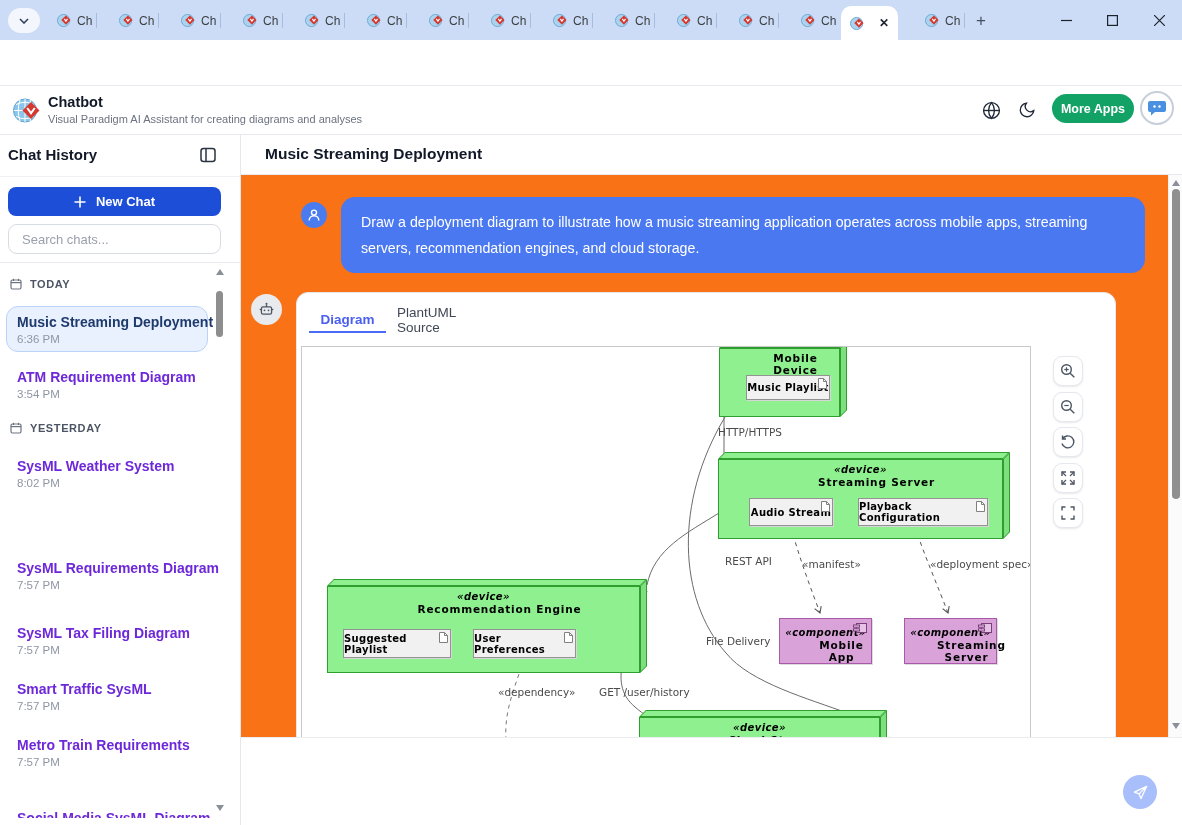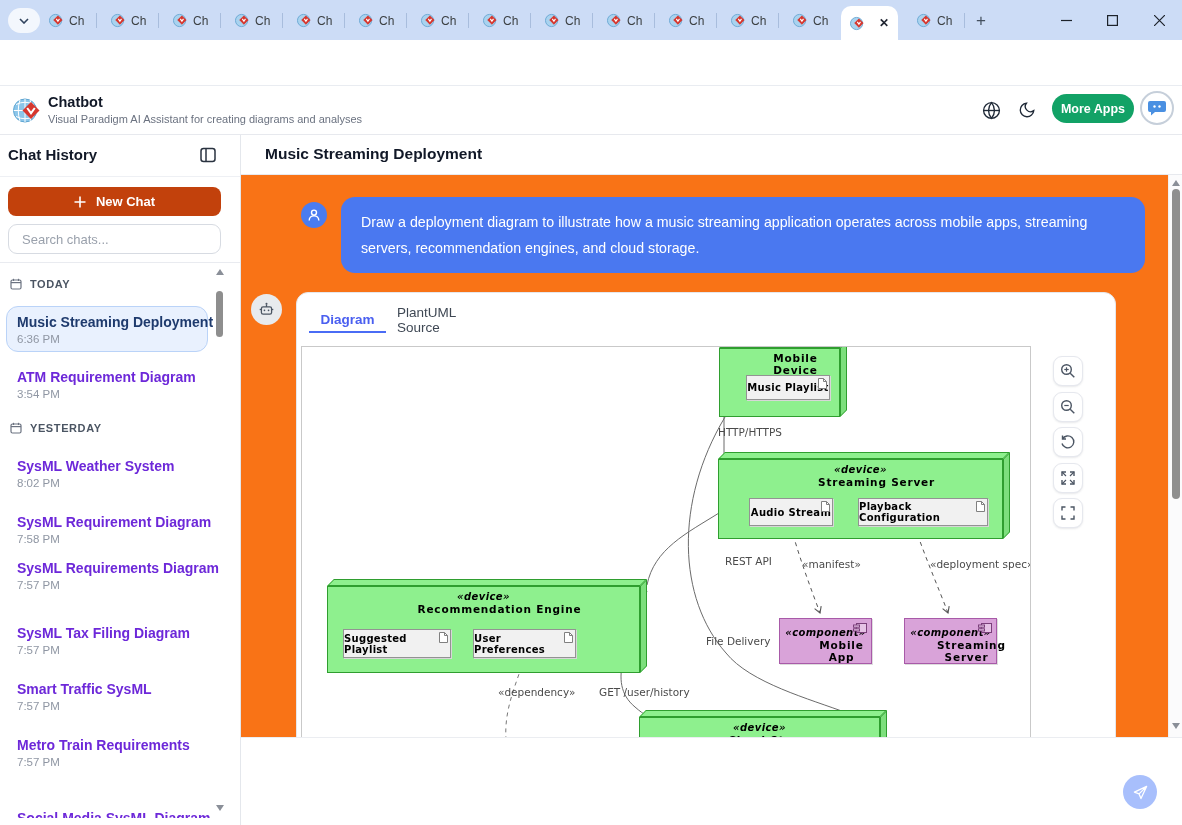--- a/index.html
+++ b/index.html
@@ -3,21 +3,21 @@
 <meta charset="utf-8">
 <style>
   * { margin:0; padding:0; box-sizing:border-box; }
   html,body { width:1182px; height:825px; overflow:hidden; }
   body { font-family:"Liberation Sans", sans-serif; background:#fff; color:#202124; }
   #page { position:relative; width:1182px; height:825px; overflow:hidden; }
 
   
   .tabstrip { position:absolute; left:0; top:0; width:1182px; height:40px; background:#ccdcf6; }
   .tab-search { position:absolute; left:8px; top:8px; width:32px; height:25px; border-radius:13px; background:#f3f7fd; display:flex; align-items:center; justify-content:center; color:#30435e; font-size:12px; }
-  .bgtab { position:absolute; top:8px; height:25px; display:flex; align-items:center; gap:5px; padding-left:9px; font-size:12px; color:#3c4043; width:61px; }
+  .bgtab { position:absolute; top:8px; height:25px; display:flex; align-items:center; gap:5px; padding-left:17px; font-size:12px; color:#3c4043; width:61px; }
   .tabsep { position:absolute; top:13px; width:1px; height:15px; background:#a8bddd; }
   .activetab { position:absolute; top:6px; height:34px; background:#fff; border-radius:10px 10px 0 0; display:flex; align-items:center; justify-content:space-between; padding:0 9px; }
   .closex { font-size:12px; color:#1f2430; font-weight:bold; }
   .newtab-btn { position:absolute; top:8px; width:26px; height:25px; display:flex; align-items:center; justify-content:center; font-size:17px; color:#44505f; }
   .winctl { position:absolute; top:0; width:46px; height:40px; display:flex; align-items:center; justify-content:center; color:#1d232b; font-size:13px; }
   .vp-ico { display:inline-block; width:15px; height:15px; }
 
   .urlrow { position:absolute; left:0; top:40px; width:1182px; height:46px; background:#fff; border-bottom:1px solid #e9ecf1; }
   .navico { position:absolute; top:51px; width:24px; height:24px; display:flex; align-items:center; justify-content:center; color:#454b54; font-size:16px; }
   .urlpill { position:absolute; left:122px; top:46px; width:848px; height:34px; border-radius:17px; background:#edf1f9; display:flex; align-items:center; padding:0 12px; }
@@ -32,21 +32,21 @@
   .app-sub { position:absolute; left:48px; top:27px; font-size:11px; color:#6b7280; }
   .hdr-ico { position:absolute; top:13px; width:22px; height:22px; color:#1f2937; display:flex; align-items:center; justify-content:center; }
   .moreapps { position:absolute; left:1052px; top:8px; width:82px; height:29px; background:#12a266; color:#fff; border:none; border-radius:15px; font-size:12.5px; font-weight:bold; font-family:"Liberation Sans",sans-serif; }
   .botbadge { position:absolute; left:1140px; top:5px; width:34px; height:34px; border-radius:50%; border:2px solid #c6cfda; background:#fff; display:flex; align-items:center; justify-content:center; }
 
   
   .sidebar { position:absolute; left:0; top:135px; width:241px; height:690px; background:#fff; border-right:1px solid #e4e7ec; }
   .sb-hrow { position:absolute; left:0; top:0; width:240px; height:42px; border-bottom:1px solid #eef0f4; }
   .sb-title { position:absolute; left:8px; top:11px; font-size:15px; font-weight:bold; color:#111827; }
   .sb-collapse { position:absolute; left:198px; top:10px; width:20px; height:20px; color:#2a3340; display:flex; align-items:center; justify-content:center; }
-  .newchat { position:absolute; left:8px; top:52px; width:213px; height:29px; background:#c2410c; border:none; border-radius:8px; color:#fff; font-size:13px; font-weight:bold; font-family:"Liberation Sans",sans-serif; display:flex; align-items:center; justify-content:center; gap:10px; }
+  .newchat { position:absolute; left:8px; top:52px; width:213px; height:29px; background:#1d4ed8; border:none; border-radius:8px; color:#fff; font-size:13px; font-weight:bold; font-family:"Liberation Sans",sans-serif; display:flex; align-items:center; justify-content:center; gap:10px; }
   .searchbox { position:absolute; left:8px; top:89px; width:213px; height:30px; border:1px solid #d7dbe2; border-radius:9px; padding:0 13px; font-size:13px; color:#374151; font-family:"Liberation Sans",sans-serif; outline:none; }
   .searchbox::placeholder { color:#9aa1ac; }
   .sb-div { position:absolute; left:0; top:127px; width:240px; height:1px; background:#e9ebf0; }
   .sb-list { position:absolute; left:0; top:127px; width:240px; height:556px; overflow:hidden; }
   .sec-hdr { position:absolute; left:10px; display:flex; align-items:center; gap:8px; font-size:11px; font-weight:bold; letter-spacing:0.6px; color:#4b5563; }
   .chat-item { position:absolute; left:6px; width:202px; padding:7px 0 0 10px; border-radius:12px; border:1px solid transparent; }
   .chat-item.active { background:#e9f1fe; border-color:#bad3f8; }
   .ci-title { font-size:14px; font-weight:600; color:#6d28d9; white-space:nowrap; }
   .chat-item.active .ci-title { color:#1e3a6d; }
   .ci-time { font-size:11.5px; color:#8f96a3; margin-top:3px; }
@@ -406,24 +406,20 @@
             <rect x="1" y="2" width="10" height="9" rx="1.5" fill="none" stroke="#6b7280" stroke-width="1.2"></rect>
             <line x1="3.5" y1="0.8" x2="3.5" y2="3" stroke="#6b7280" stroke-width="1.2"></line>
             <line x1="8.5" y1="0.8" x2="8.5" y2="3" stroke="#6b7280" stroke-width="1.2"></line>
             <line x1="1" y1="4.6" x2="11" y2="4.6" stroke="#6b7280" stroke-width="1.2"></line>
           </svg>
         <span>YESTERDAY</span>
       </div>
       <div class="chat-item" style="top:188px">
         <div class="ci-title">SysML Weather System</div>
         <div class="ci-time">8:02 PM</div>
-      </div>
-      <div class="chat-item" style="top:244px">
-        <div class="ci-title">SysML Requirement Diagram</div>
-        <div class="ci-time">7:58 PM</div>
       </div>
       <div class="chat-item" style="top:290px">
         <div class="ci-title">SysML Requirements Diagram</div>
         <div class="ci-time">7:57 PM</div>
       </div>
       <div class="chat-item" style="top:355px">
         <div class="ci-title">SysML Tax Filing Diagram</div>
         <div class="ci-time">7:57 PM</div>
       </div>
       <div class="chat-item" style="top:411px">

